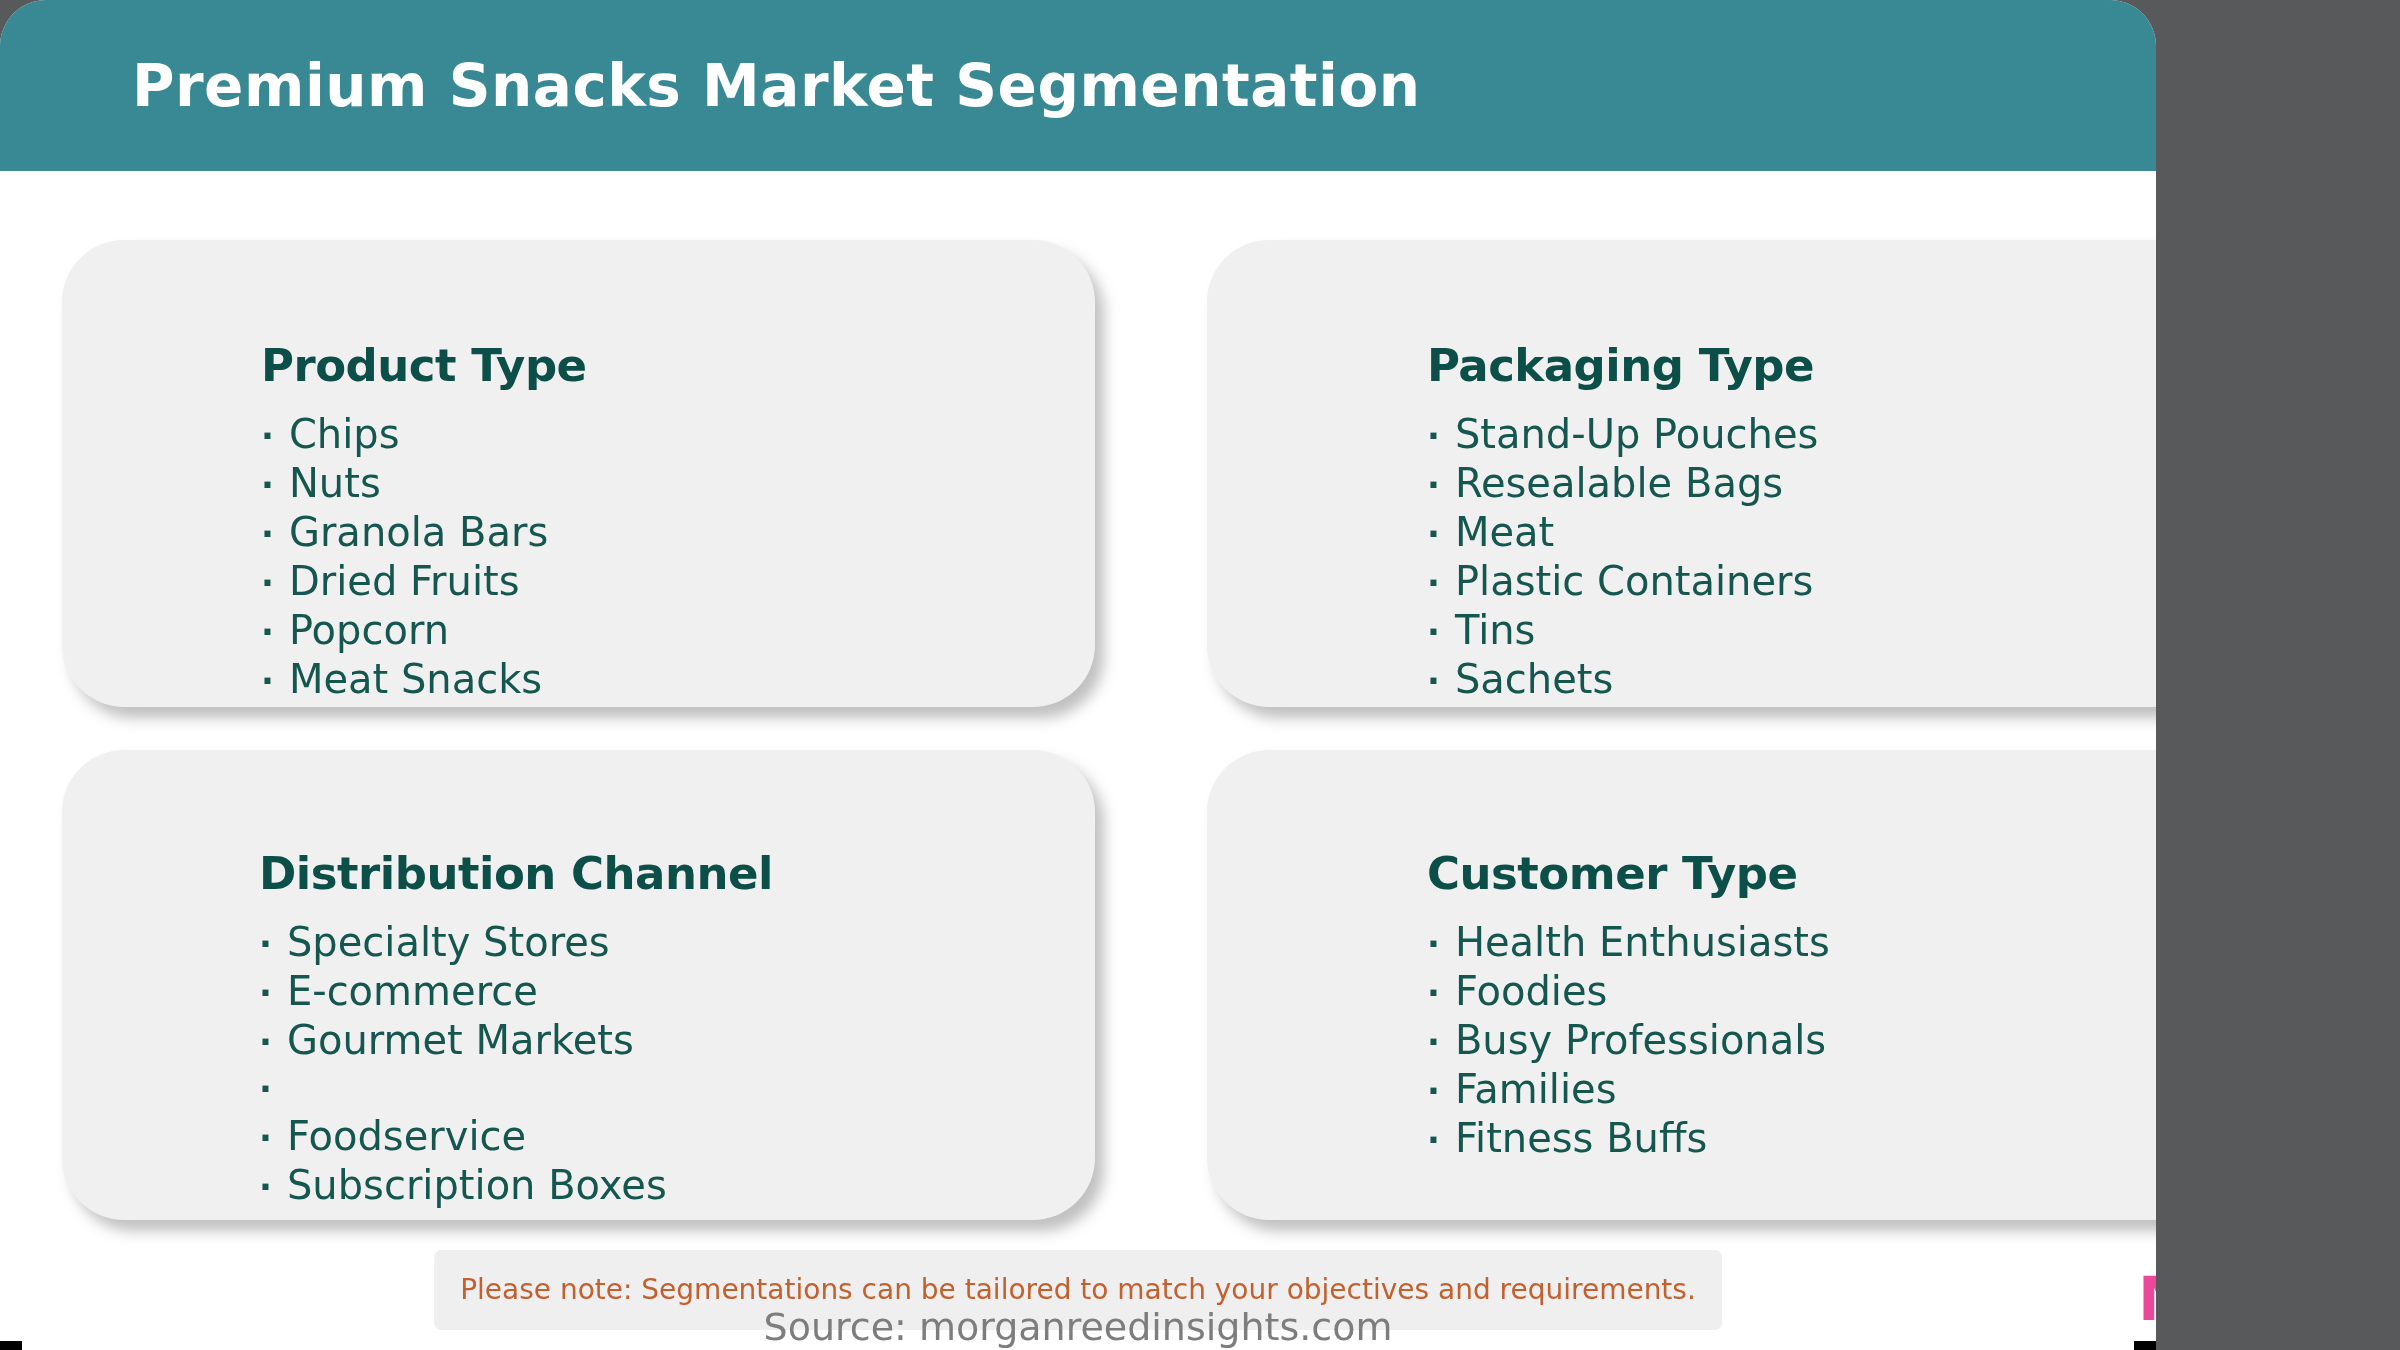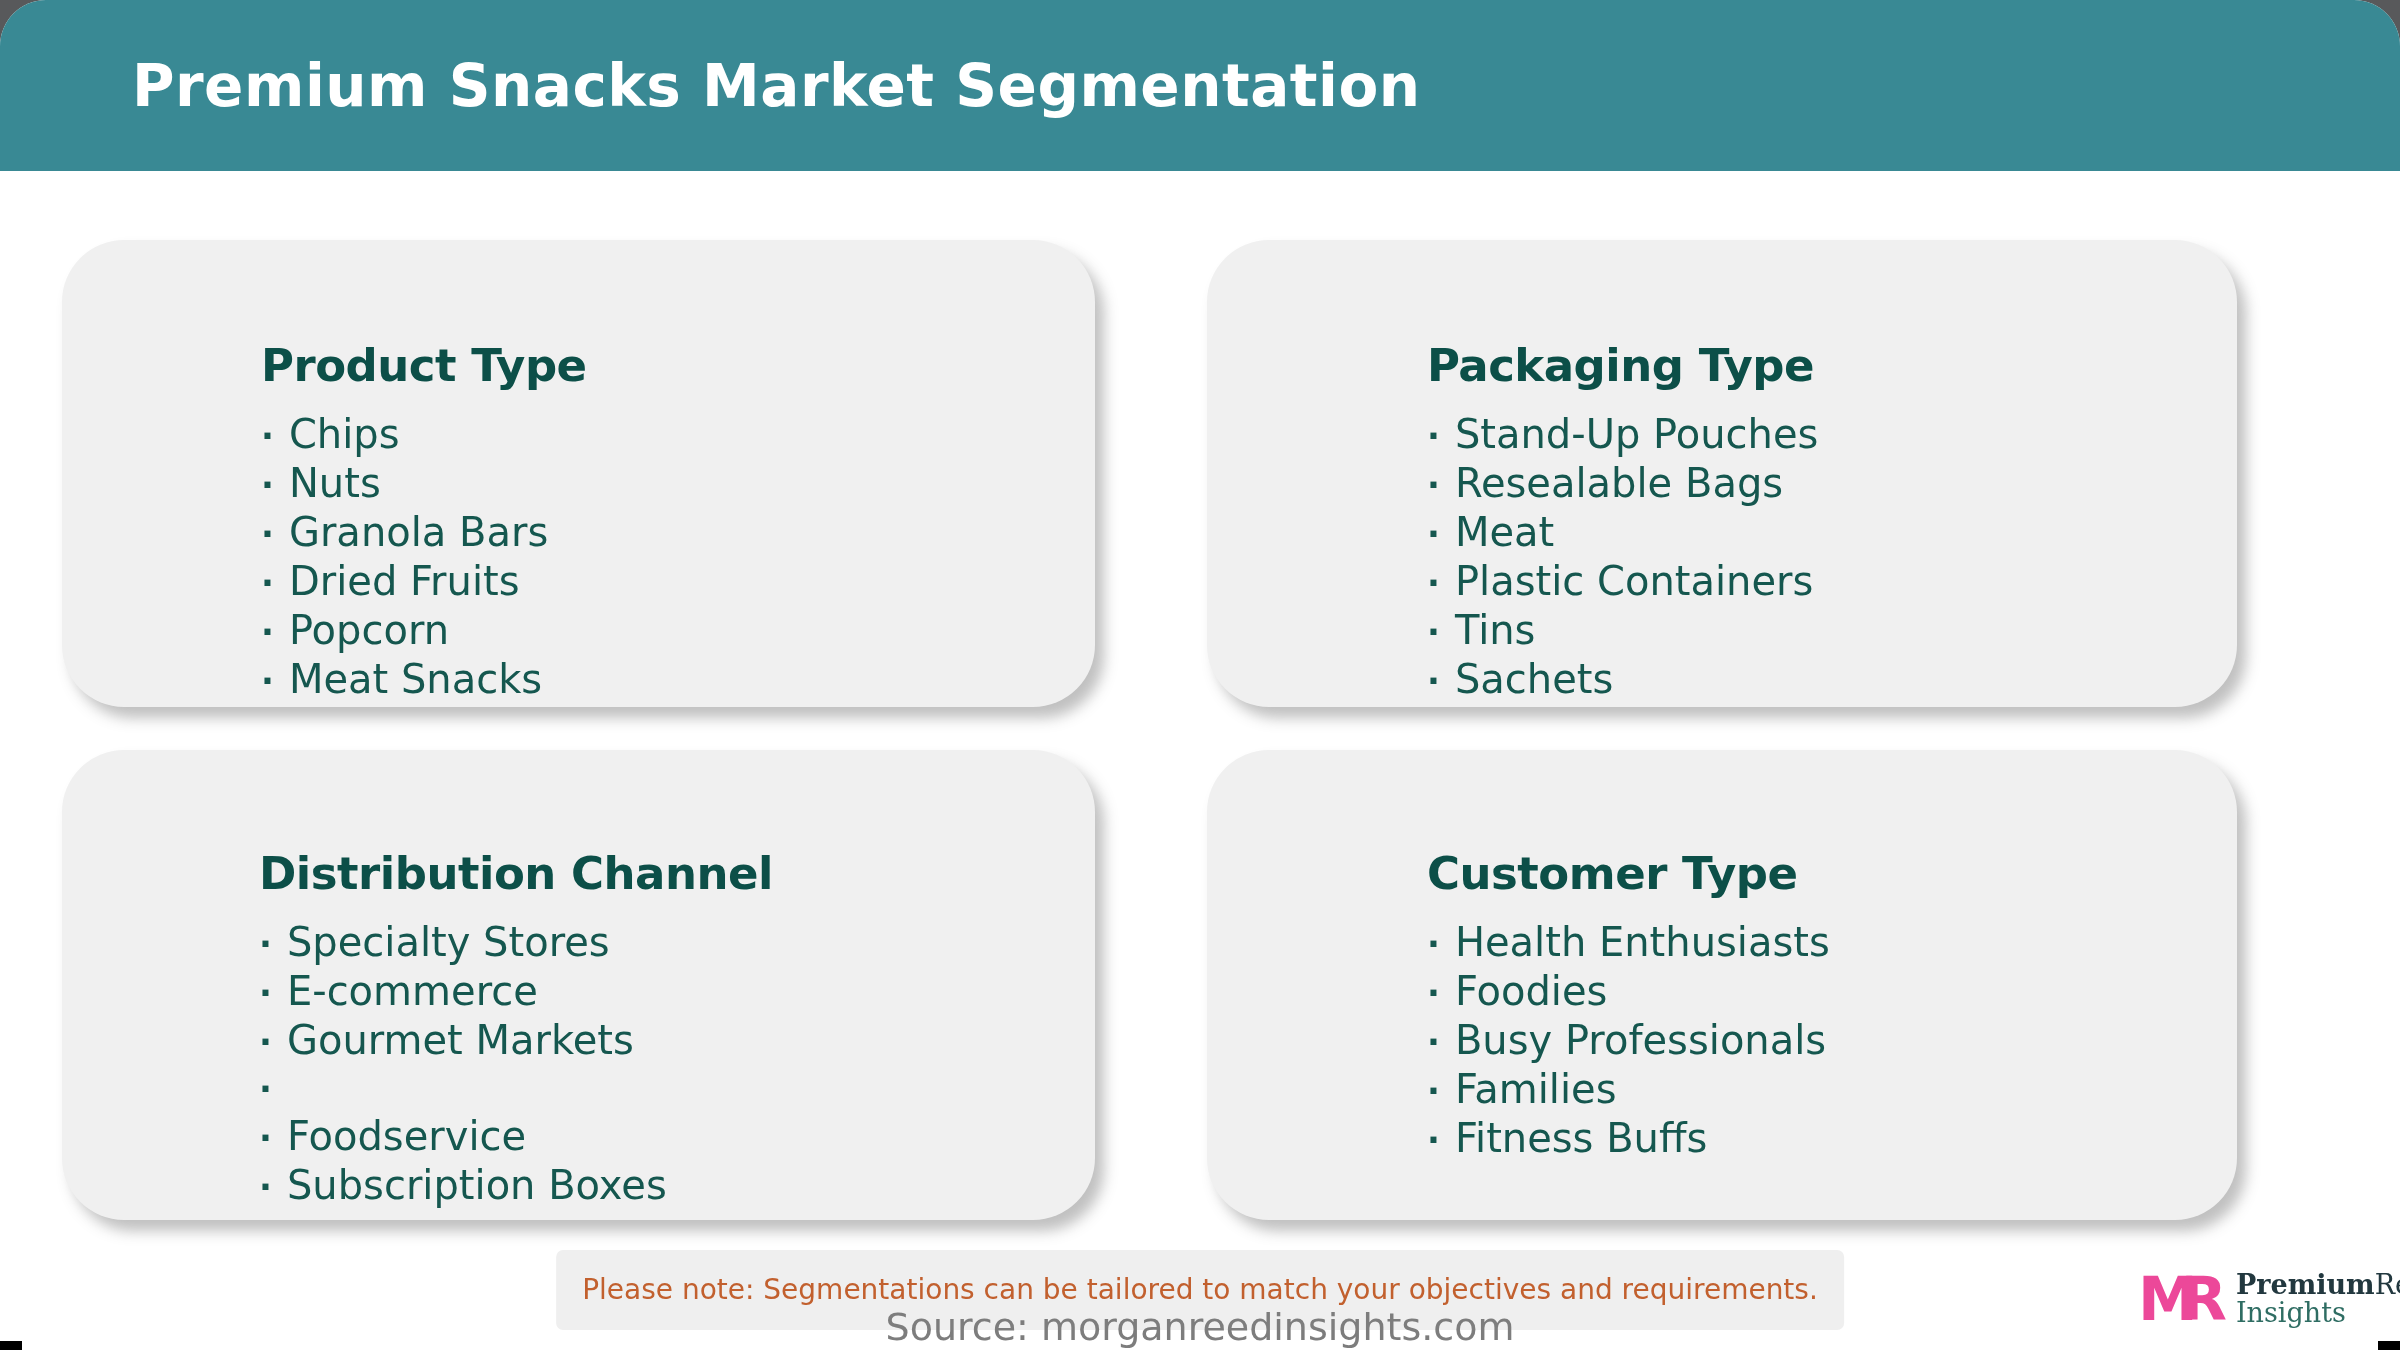--- a/index.html
+++ b/index.html
@@ -7,21 +7,21 @@
     padding: 0;
     width: 2400px;
     height: 1350px;
     overflow: hidden;
     background: #58595B;
     font-family: "DejaVu Sans", "Liberation Sans", sans-serif;
   }
   .slide {
     position: absolute;
     inset: 0;
-    width: 2400px;
+    width: 2156px;
     height: 1350px;
     background: #ffffff;
     border-radius: 46px 46px 0 0;
     overflow: hidden;
   }
   
   .header {
     position: absolute;
     left: 0; top: 0;
     width: 100%;

